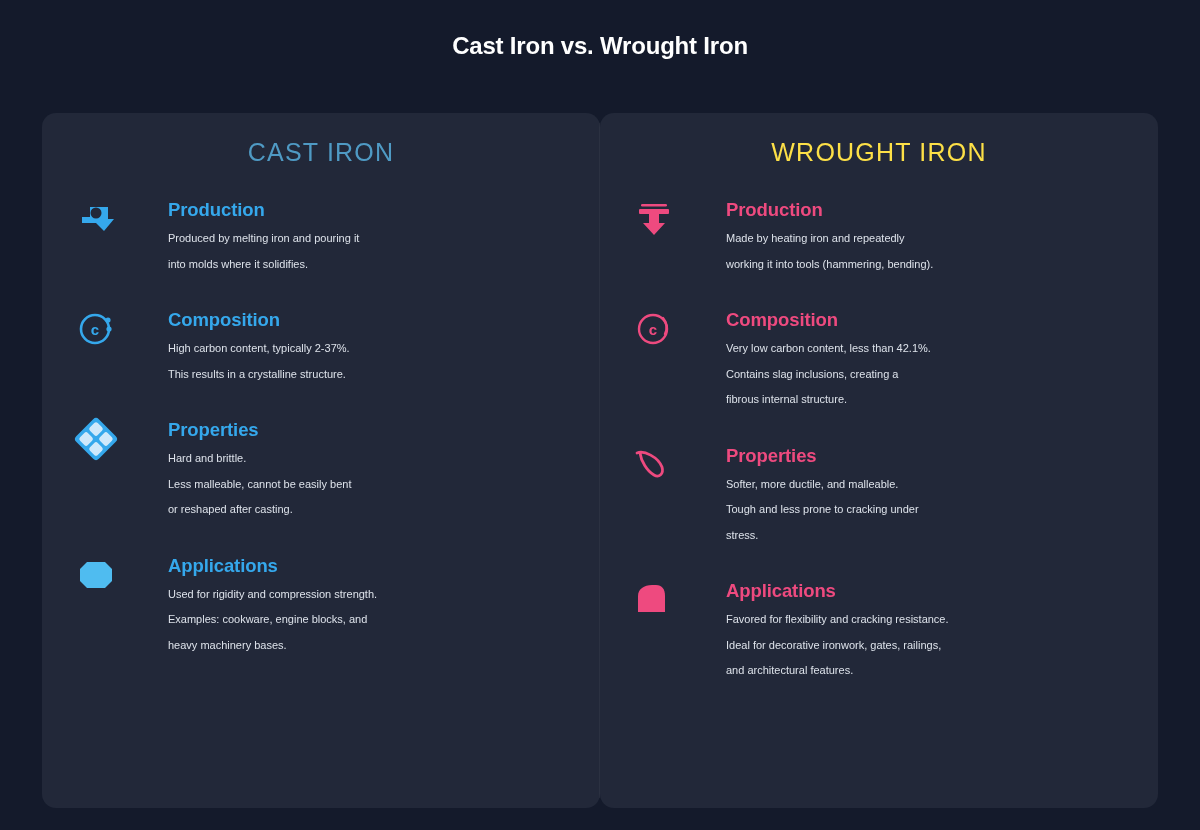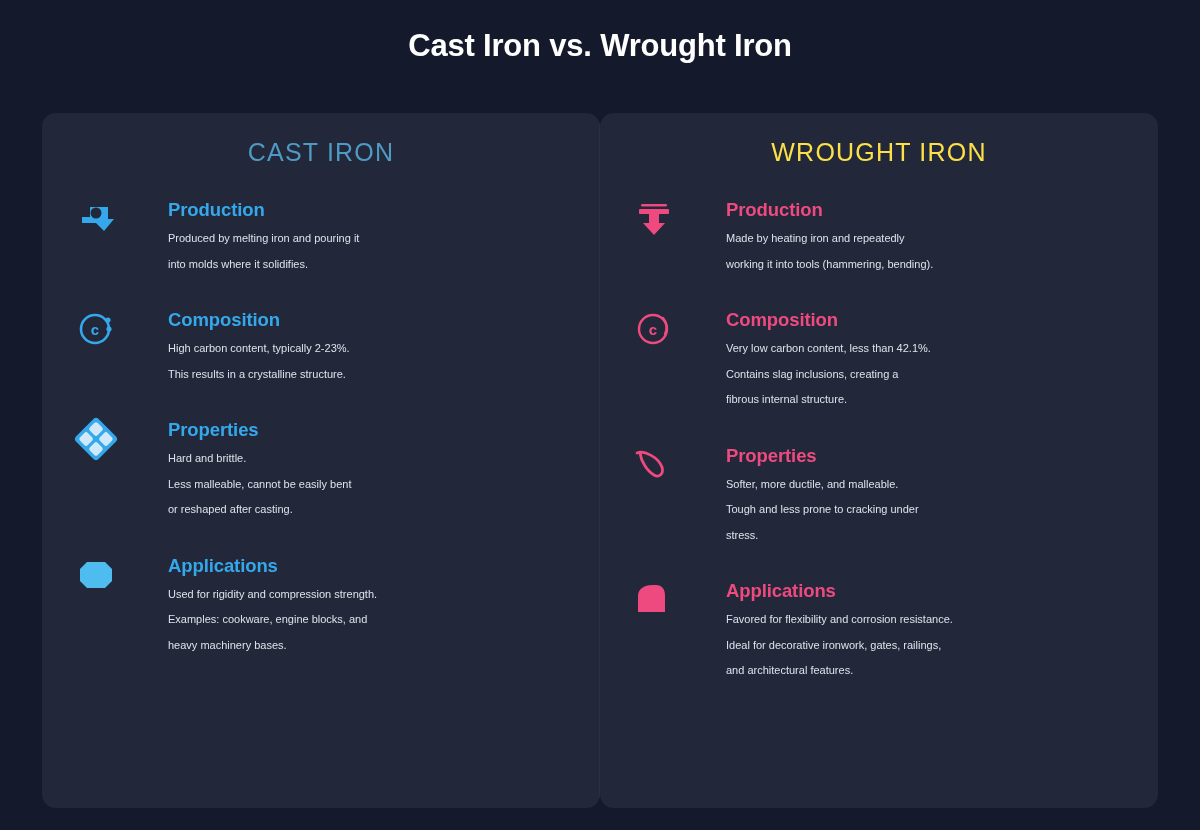--- a/index.html
+++ b/index.html
@@ -15,21 +15,21 @@
   .page {
     position: relative;
     width: 1200px;
     height: 830px;
     background: #141a2b;
   }
 
   .page-title {
     text-align: center;
     color: #ffffff;
-    font-size: 31px;
+    font-size: 24px;
     font-weight: bold;
     letter-spacing: -0.2px;
     padding-top: 24px;
     height: 78px;
     line-height: 44px;
   }
 
   .columns {
     display: flex;
     margin: 35px 42px 0 42px;
@@ -150,21 +150,21 @@
           <span class="icon-wrap">
             <svg width="44" height="44" viewBox="0 0 44 44">
               <circle cx="21" cy="22" r="14" fill="none" stroke="#35a8ec" stroke-width="2.6"></circle>
               <circle cx="34" cy="13" r="2.6" fill="#35a8ec"></circle>
               <circle cx="35" cy="22" r="2.6" fill="#35a8ec"></circle>
               <text x="21" y="28" text-anchor="middle" font-family="Liberation Sans, sans-serif" font-size="15" font-weight="bold" fill="#35a8ec">c</text>
             </svg>
           </span>
           <div class="row-body">
             <div class="row-title blue">Composition</div>
-            <div class="row-desc">High carbon content, typically 2-23%.
+            <div class="row-desc">High carbon content, typically 2-37%.
 This results in a crystalline structure.</div>
           </div>
         </div>
 
         <div class="row">
           <span class="icon-wrap">
             <svg width="44" height="44" viewBox="0 0 44 44">
               <g transform="rotate(45 22 22)">
                 <rect x="6" y="6" width="32" height="32" rx="4" fill="#35a8ec"></rect>
                 <rect x="9.5" y="9.5" width="11" height="11" rx="2.5" fill="#cfe9fb"></rect>
@@ -250,21 +250,21 @@
         </div>
 
         <div class="row">
           <span class="icon-wrap">
             <svg width="44" height="44" viewBox="0 0 44 44">
               <path d="M6 34 V18 C6 11 12 7 20 7 H24 C30 7 33 11 33 18 V34 Z" fill="#ee4a7f"></path>
             </svg>
           </span>
           <div class="row-body">
             <div class="row-title pink">Applications</div>
-            <div class="row-desc">Favored for flexibility and corrosion resistance.
+            <div class="row-desc">Favored for flexibility and cracking resistance.
 Ideal for decorative ironwork, gates, railings,
 and architectural features.</div>
           </div>
         </div>
 
       </div>
     </div>
 
   </div>
 </div>

